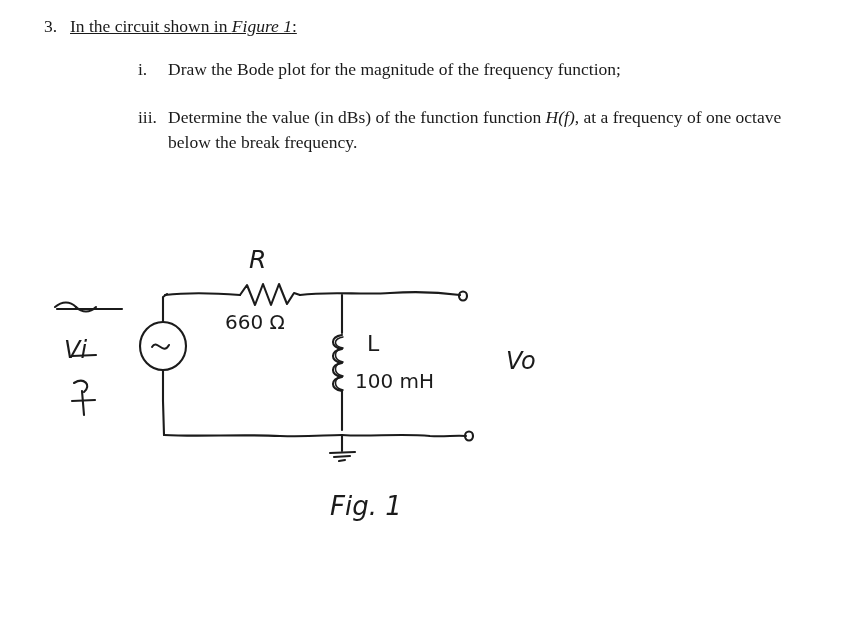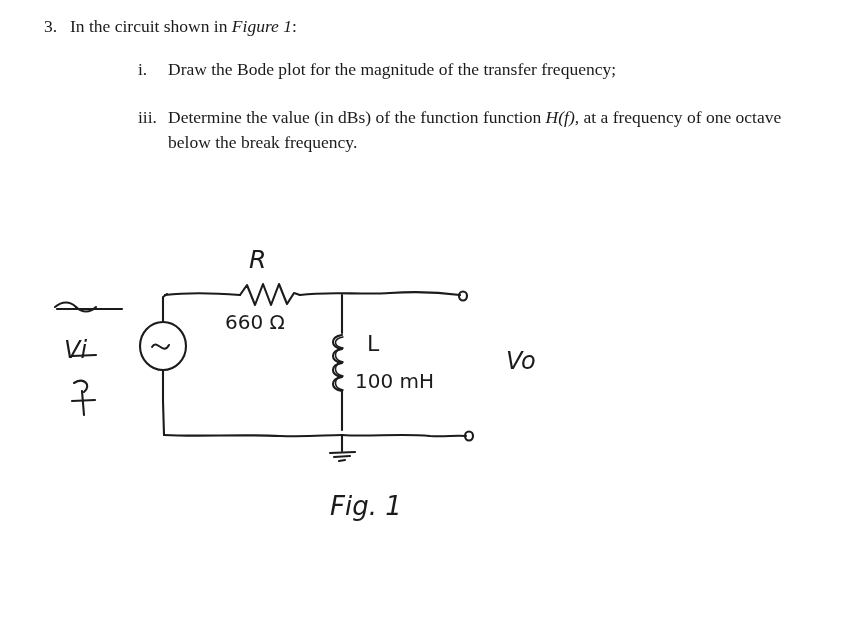--- a/index.html
+++ b/index.html
@@ -27,21 +27,21 @@
   .q-line {
     display: flex;
     align-items: flex-start;
     font-size: 17.5px;
     line-height: 1.45;
   }
   .q-num {
     width: 26px;
     flex: 0 0 26px;
   }
-  .q-text { flex: 1 1 auto; }
+  .q-text { flex: 1 1 auto; text-decoration: underline; }
 
   .sub-list {
     margin-top: 18px;
     margin-left: 94px;
     width: 660px;
   }
   .sub-item {
     display: flex;
     align-items: flex-start;
     font-size: 17.5px;
@@ -80,21 +80,21 @@
 
     <div class="q-line">
       <span class="q-num">3.</span>
       <span class="q-text"><span>In the circuit shown in </span><em class="it">Figure 1</em><span>:</span></span>
     </div>
 
     <div class="sub-list">
 
       <div class="sub-item">
         <span class="sub-label">i.</span>
-        <span class="sub-text">Draw the Bode plot for the magnitude of the transfer frequency;</span>
+        <span class="sub-text">Draw the Bode plot for the magnitude of the frequency function;</span>
       </div>
 
 
       <div class="sub-item last">
         <span class="sub-label">iii.</span>
         <span class="sub-text"><span>Determine the value (in dBs) of the function function </span><em class="it">H(f)</em><span>, at a frequency of one octave below the break frequency.</span></span>
       </div>
 
     </div>
   </div>

